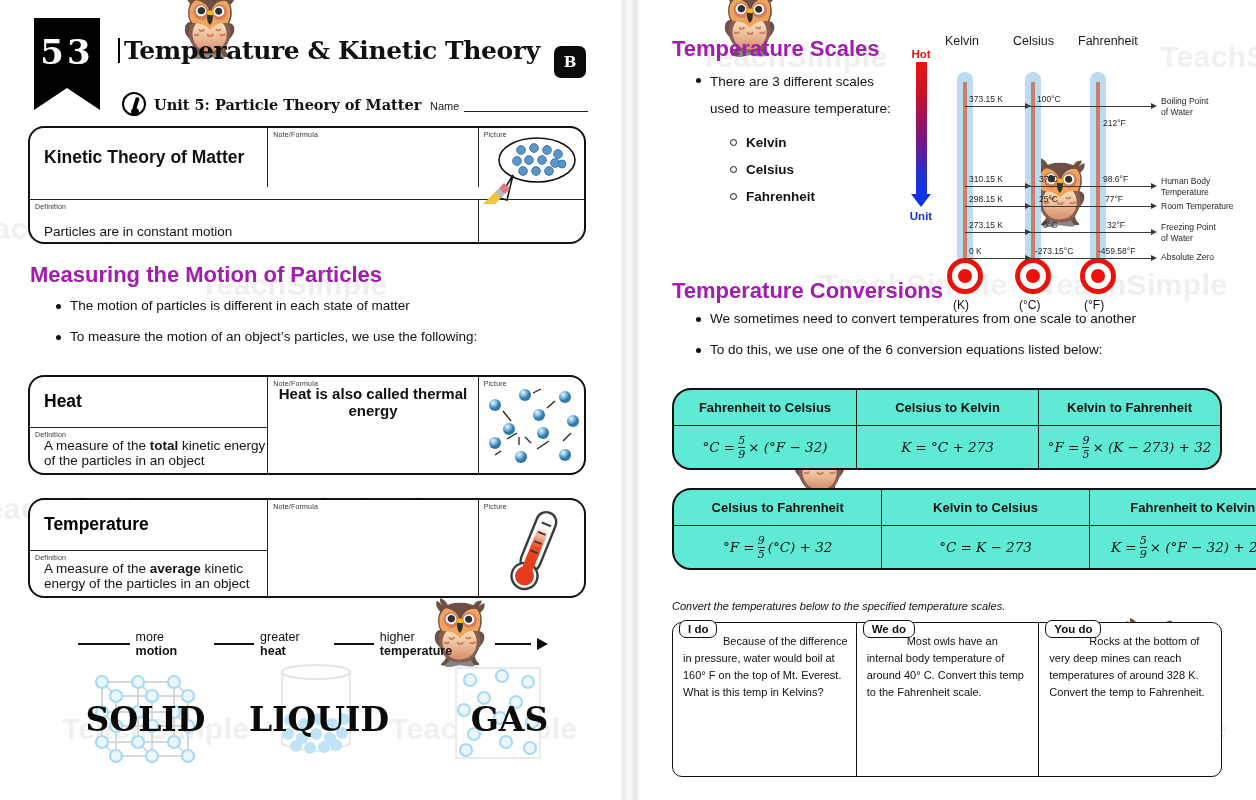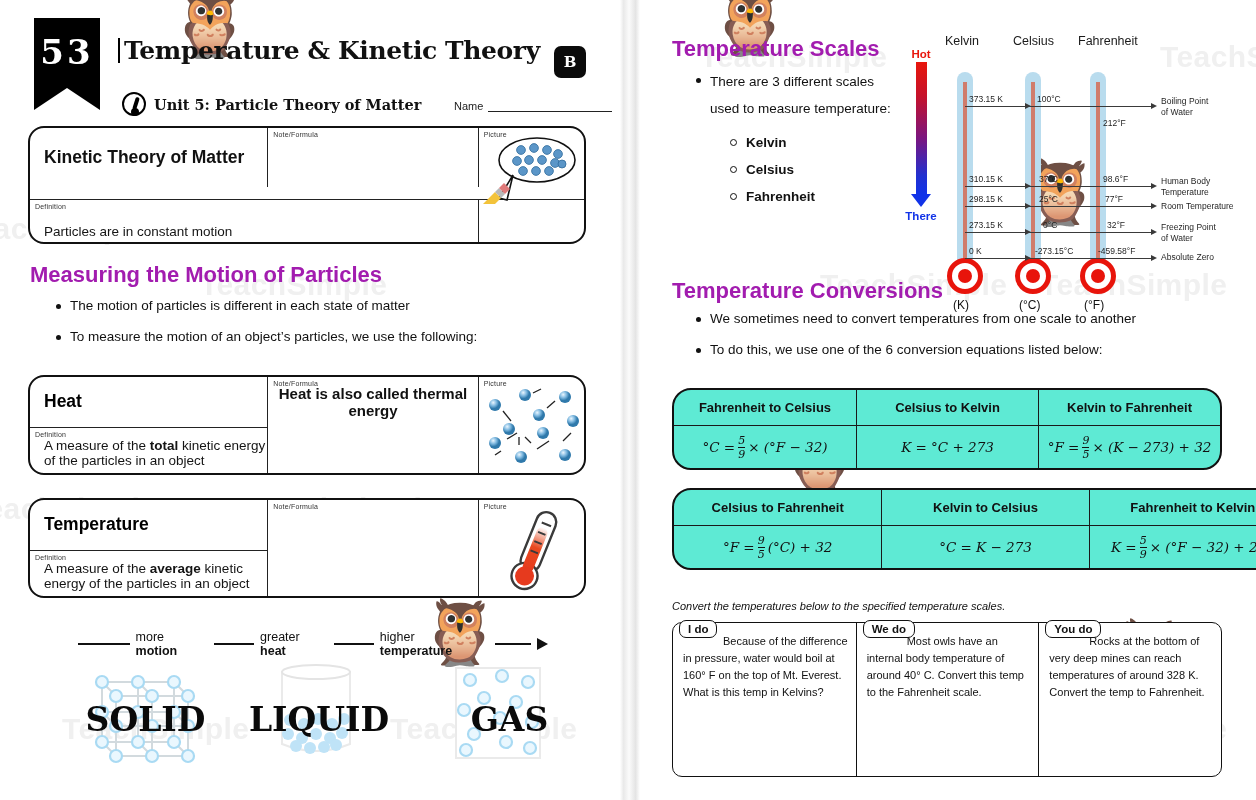--- a/index.html
+++ b/index.html
@@ -88,21 +88,21 @@
   .thermo-badge::after {
     content: ""; position: absolute; left: 7px; top: 14px;
     width: 8px; height: 8px; background: #000; border-radius: 50%;
   }
   .hdr-sub {
     font-family: "DejaVu Serif", serif;
     font-weight: 700; font-size: 14.5px; color: #111;
   }
   .name-wrap {
     position: absolute; left: 404px; top: 82px;
-    display: flex; align-items: center; gap: 5px; margin-left: 24px;
+    display: flex; align-items: center; gap: 5px;
   }
   .name-lbl { font-size: 11px; color: #222; }
   .name-line { display: inline-block; width: 124px; border-bottom: 1.3px solid #222; height: 11px; }
   .letter-badge {
     position: absolute; left: 528px; top: 28px;
     width: 32px; height: 32px; border-radius: 7px;
     background: #0b0b0b; color: #fff;
     display: flex; align-items: center; justify-content: center;
     font-weight: 700; font-size: 15px;
     font-family: "DejaVu Serif", serif;
@@ -571,21 +571,21 @@
           <span class="ring"></span>
           <span>Fahrenheit</span>
         </div>
       </div>
     </div>
 
     <div style="position:absolute;left:255px;top:48px;width:52px;">
       <div class="hc-label" style="color:#e8160c;">Hot</div>
       <div class="hc-bar"></div>
       <div class="hc-head"></div>
-      <div class="hc-label" style="color:#1133e8;margin-top:3px;">There</div>
+      <div class="hc-label" style="color:#1133e8;margin-top:3px;">Unit</div>
     </div>
 
     <div class="thermo-chart" style="left:295px;top:30px;">
       <div class="th-head" style="left:10px;  top:4px;">Kelvin</div>
       <div class="th-head" style="left:78px;  top:4px;">Celsius</div>
       <div class="th-head" style="left:143px; top:4px;">Fahrenheit</div>
 
       <div class="th-col" style="left:22px;"></div>
       <div class="th-col" style="left:90px;"></div>
       <div class="th-col" style="left:155px;"></div>

